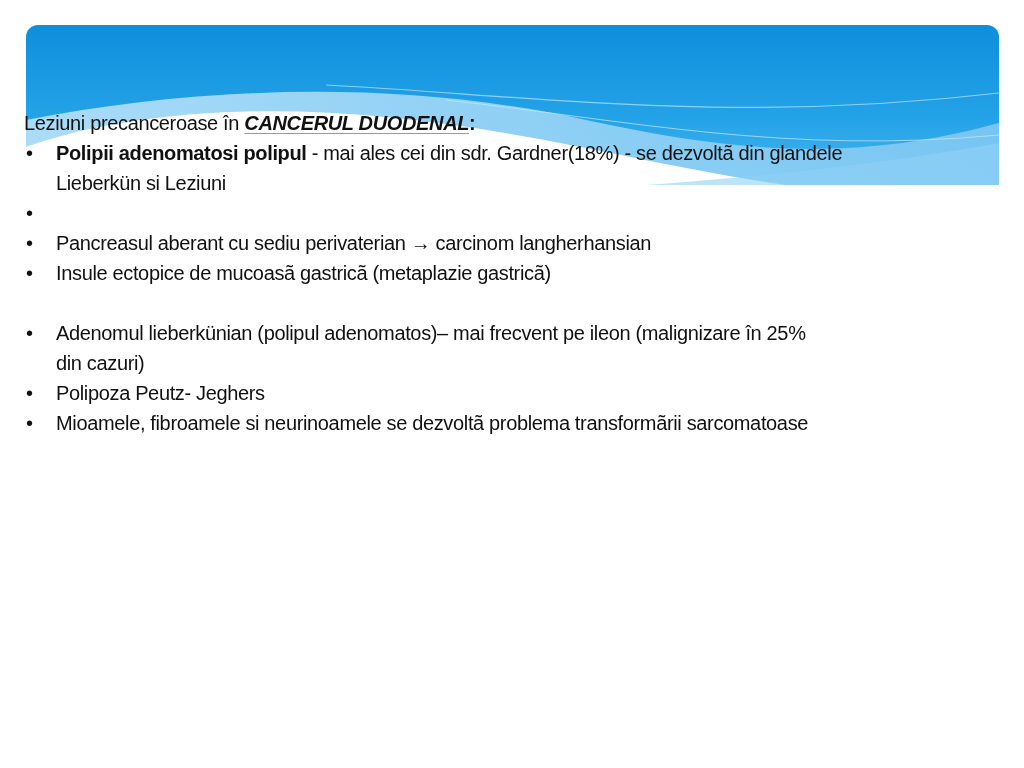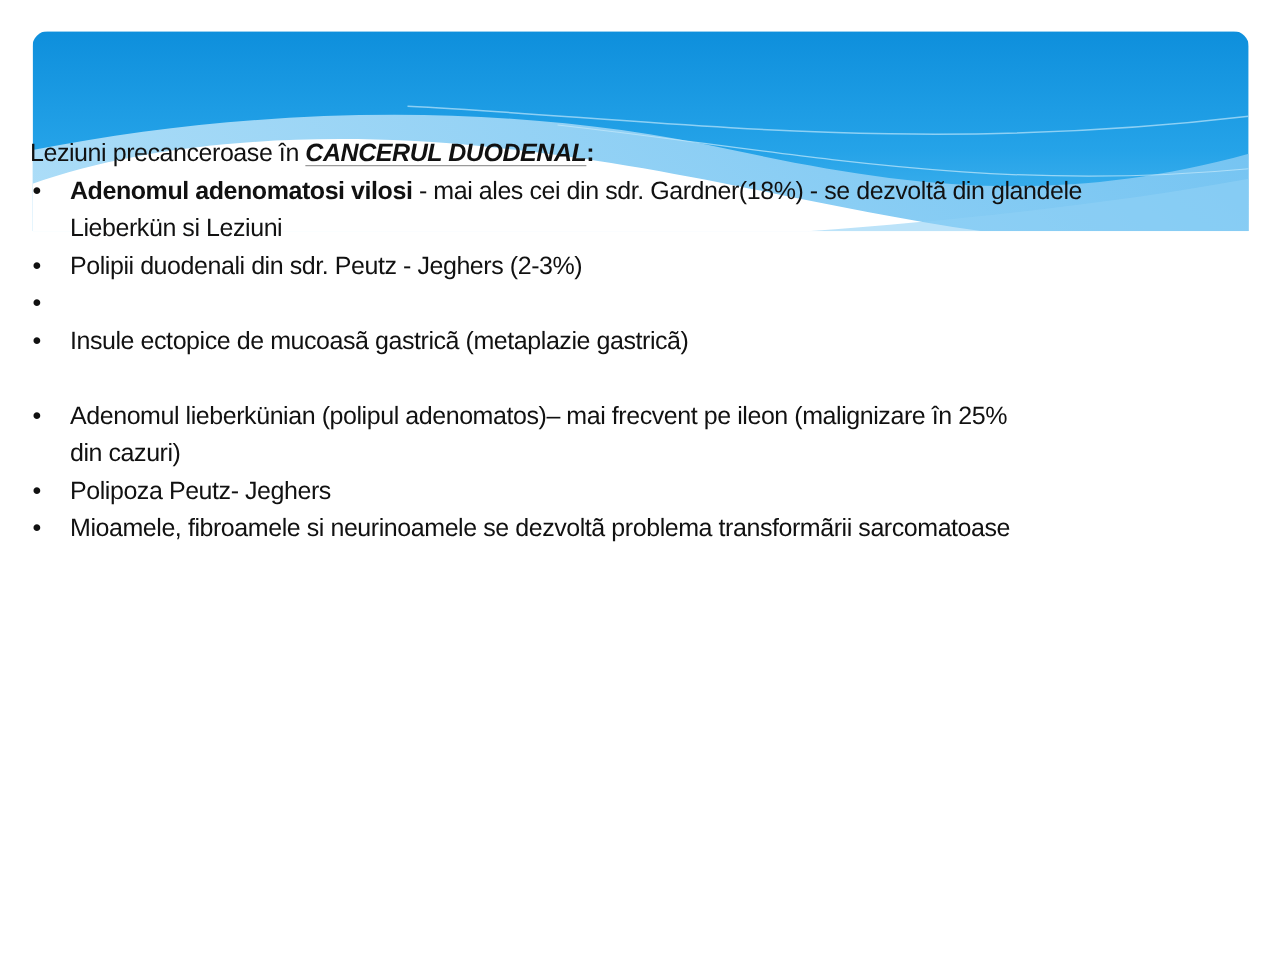--- a/index.html
+++ b/index.html
@@ -108,33 +108,33 @@
   </div>
 
   <div class="content">
 
     <div class="line heading-line">
       <span>Leziuni  precanceroase în </span><span class="emph">CANCERUL  DUODENAL</span><span class="bold">:</span>
     </div>
 
     <div class="line bullet-line">
       <span class="bullet">•</span>
-      <span class="bold">Adenomul adenomatosi vilosi</span><span> - mai ales cei din sdr. Gardner(18%) - se dezvoltã din glandele</span>
+      <span class="bold">Polipii adenomatosi polipul</span><span> - mai ales cei din sdr. Gardner(18%) - se dezvoltã din glandele</span>
     </div>
     <div class="line cont-line">
       <span>Lieberkün si Leziuni</span>
     </div>
 
     <div class="line bullet-line">
       <span class="bullet">•</span>
-      <span>Polipii duodenali din sdr. Peutz - Jeghers (2-3%)</span>
     </div>
 
     <div class="line bullet-line">
       <span class="bullet">•</span>
+      <span>Pancreasul aberant cu sediu perivaterian → carcinom langherhansian</span>
     </div>
 
     <div class="line bullet-line">
       <span class="bullet">•</span>
       <span>Insule ectopice de mucoasã gastricã (metaplazie gastricã)</span>
     </div>
 
     <div class="spacer"></div>
 
 

